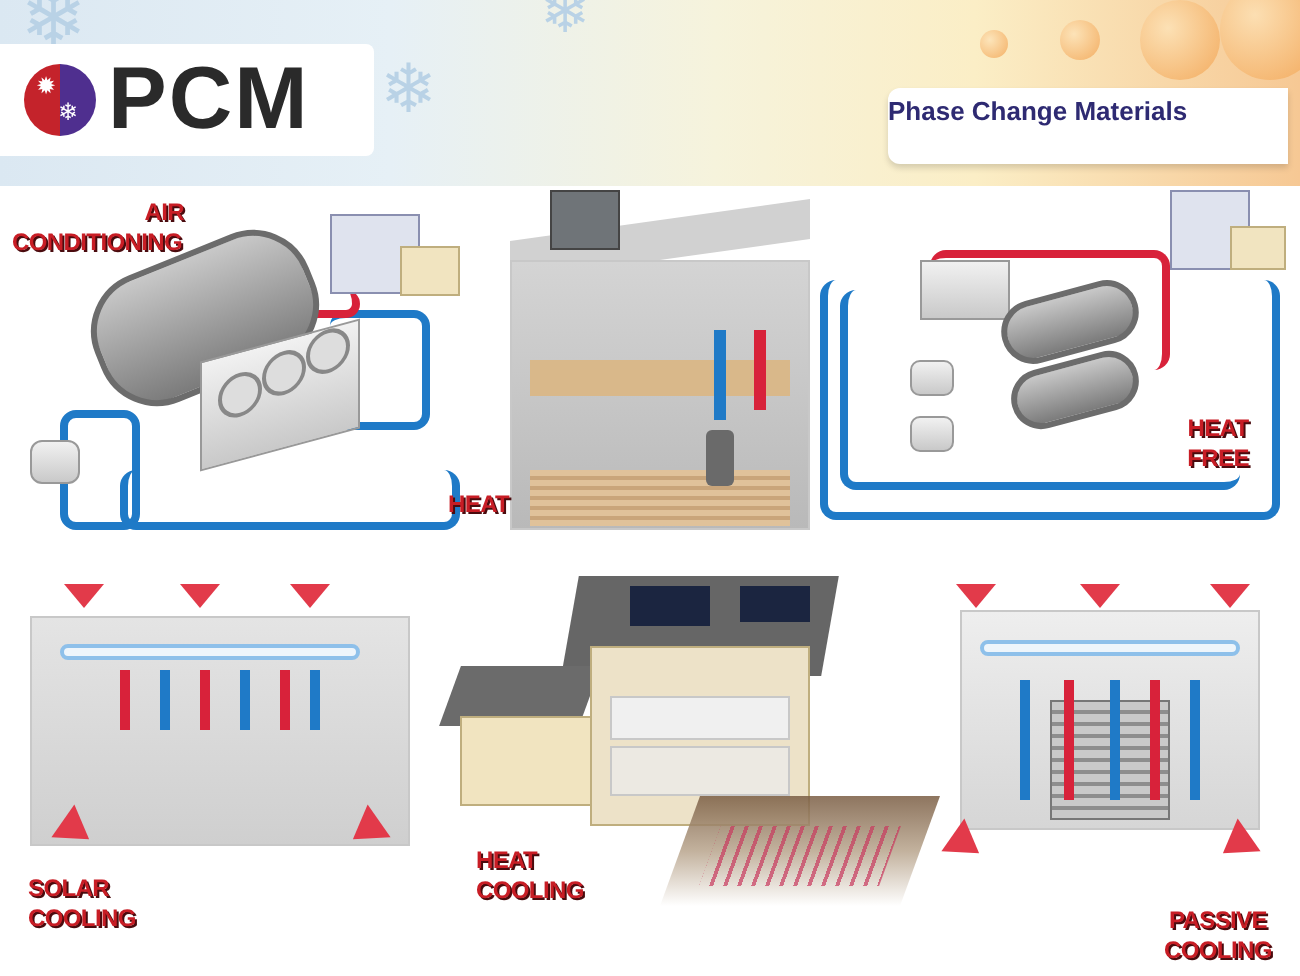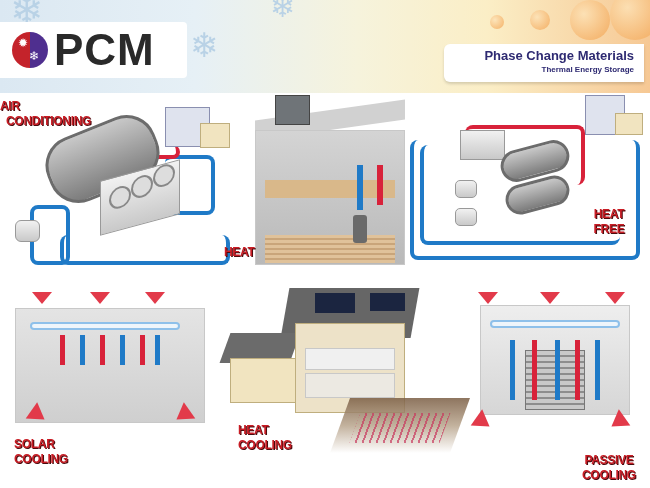--- a/index.html
+++ b/index.html
@@ -5,21 +5,21 @@
 *{margin:0;padding:0;box-sizing:border-box}
 body{width:650px;height:488px;background:#fff;position:relative;overflow:hidden;font-family:"Liberation Sans",sans-serif}
 .banner{position:absolute;left:0;top:0;width:650px;height:93px;background:linear-gradient(90deg,#dbe8f2 0%,#e6f0f6 30%,#f6f3dc 55%,#fbeec6 75%,#f6c894 100%);overflow:hidden}
 .banner .snow{position:absolute;color:#b9d2e6;font-size:40px;line-height:1}
 .banner .bubble{position:absolute;border-radius:50%;background:radial-gradient(circle at 35% 35%,#fde3b8,#f2a24f);opacity:.8}
 .logo-box{position:absolute;left:0;top:22px;width:187px;height:56px;background:#fff;border-radius:0 4px 4px 0;display:flex;align-items:center;padding-left:12px}
 .logo-icon{width:36px;height:36px;border-radius:50%;background:linear-gradient(90deg,#c4232b 50%,#4f2f8f 50%);position:relative;margin-right:6px}
 .logo-icon .sun{position:absolute;left:6px;top:4px;color:#fff;font-size:12px}
 .logo-icon .flake{position:absolute;left:17px;top:17px;color:#fff;font-size:12px}
 .logo-text{font-size:44px;color:#2a2a2a;letter-spacing:1px;font-weight:bold;line-height:1}
-.title-box{position:absolute;left:444px;top:44px;width:200px;height:38px;background:#fff;border-radius:6px 0 0 6px;box-shadow:0 2px 3px rgba(0,0,0,.15);text-align:right;padding:4px 10px 0 0}
+.title-box{position:absolute;left:444px;top:44px;width:200px;height:38px;background:#fff;border-radius:6px 0 0 6px;box-shadow:0 2px 3px rgba(0,0,0,.15);text-align:left;padding:4px 10px 0 0}
 .title-main{font-size:13px;font-weight:bold;color:#2e2a72}
 .title-sub{font-size:8px;font-weight:bold;color:#2e2a72;margin-top:2px}
 .label{position:absolute;font-weight:bold;color:#c81d25;font-size:12px;line-height:15px;text-shadow:1px 1px 0 #4a0b0e;letter-spacing:-.3px}
 .panel{position:absolute}
 .pipe{position:absolute;border-radius:8px}
 .blue{border:4px solid #1f7ac7}
 .red{border:4px solid #d8223a}
 .tank{position:absolute;border-radius:30px;background:linear-gradient(180deg,#c8c8c8,#7b7b7b);border:3px solid #6c6c6c}
 .fanbox{position:absolute;background:linear-gradient(180deg,#f1f1f1,#c9c9c9);border:1px solid #999}
 .fan{position:absolute;width:22px;height:22px;border-radius:50%;border:2px solid #888;background:#ddd}
@@ -46,40 +46,39 @@
   <div class="logo-box">
     <div class="logo-icon">
       <span class="sun">✹</span>
       <span class="flake">❄</span>
     </div>
     <span class="logo-text">PCM</span>
   </div>
 
   <div class="title-box">
     <div class="title-main">Phase Change Materials</div>
-    <div class="title-sub">Thermal Energy Storage</div>
   </div>
 </div>
 
 <div class="panel" style="left:0;top:95px;width:240px;height:175px">
   <div class="pipe blue" style="left:30px;top:110px;width:40px;height:60px"></div>
   <div class="pipe blue" style="left:60px;top:140px;width:170px;height:30px;border-top:none"></div>
   <div class="pipe blue" style="left:165px;top:60px;width:50px;height:60px;border-left:none"></div>
   <div class="pipe red" style="left:140px;top:50px;width:40px;height:14px;border-top:none;border-left:none"></div>
   <div class="tank" style="left:45px;top:30px;width:115px;height:68px;transform:rotate(-22deg)"></div>
   <div class="fanbox" style="left:100px;top:75px;width:80px;height:55px;transform:skewY(-15deg)">
     <span class="fan" style="left:8px;top:10px"></span>
     <span class="fan" style="left:30px;top:5px"></span>
     <span class="fan" style="left:52px;top:0px"></span>
   </div>
   <div class="building" style="left:165px;top:12px;width:45px;height:40px"></div>
   <div class="house-wall" style="left:200px;top:28px;width:30px;height:25px"></div>
   <div class="fanbox" style="left:15px;top:125px;width:25px;height:22px;border-radius:6px"></div>
 </div>
-<div class="label" style="left:0;top:99px;width:80px;">
+<div class="label" style="left:12px;top:99px;width:80px;text-align:right">
   <div>AIR</div>
 </div>
 <div class="label" style="left:6px;top:114px">CONDITIONING</div>
 
 <div class="panel" style="left:245px;top:75px;width:165px;height:195px">
   <div class="roof" style="left:10px;top:35px;width:150px;height:20px;transform:skewY(-8deg);background:#d1d1d1"></div>
   <div class="room" style="left:10px;top:55px;width:150px;height:135px;background:linear-gradient(180deg,#d4d4d4,#b9b9b9)"></div>
   <div class="floor" style="left:20px;top:105px;width:130px;height:18px;background:#d9b88a"></div>
   <div class="floor" style="left:20px;top:160px;width:130px;height:28px;background:repeating-linear-gradient(0deg,#e0c29a 0 3px,#c9a57a 3px 5px)"></div>
   <div style="position:absolute;left:30px;top:20px;width:35px;height:30px;background:#6f7478;border:1px solid #444"></div>

